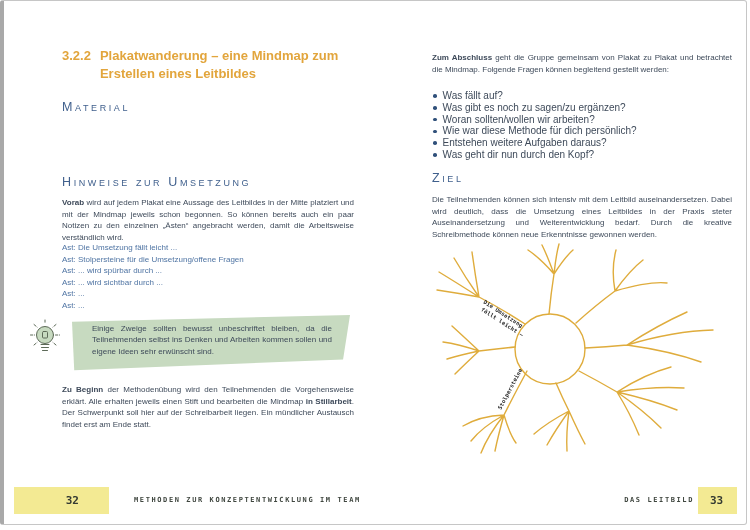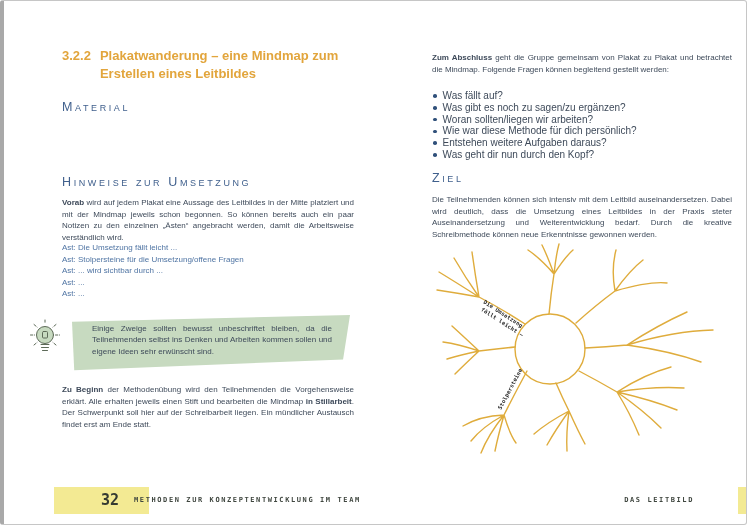--- a/index.html
+++ b/index.html
@@ -27,21 +27,21 @@
   .dot{flex:0 0 auto;width:3.6px;height:3.6px;border-radius:50%;background:var(--bullet_navy);margin:2.2px 6px 0 1px;}
 
   
   .tip-box{left:68px;top:314px;width:278px;height:57px;background:var(--tip_green);
            clip-path:polygon(0% 12%,100% 0%,97.5% 78%,0.8% 97%);}
   .tip-text{padding:8px 18px 0 20px;font-size:8px;line-height:11.4px;color:var(--body_text);text-align:justify;}
 
   
   .foot-box{top:486px;height:27px;background:var(--footer_yellow);
             font-family:"DejaVu Sans Mono","Liberation Mono",monospace;font-weight:bold;
-            font-size:15px;line-height:27px;color:#343a32;margin-left:40px;}
+            font-size:11px;line-height:27px;color:#343a32;}
   .foot-label{top:486px;height:27px;line-height:27px;
               font-family:"DejaVu Sans Mono","Liberation Mono",monospace;font-weight:600;
               font-size:7px;letter-spacing:1.6px;color:var(--footer_text);white-space:nowrap;}
 
   
   .mindmap{left:426px;top:242px;}
   .branch{fill:none;stroke:var(--map_gold);stroke-width:1.4;stroke-linecap:round;}
   .hub-circle{fill:none;stroke:var(--map_gold);stroke-width:1.4;}
   .map-label{font-family:"DejaVu Sans Mono","Liberation Mono",monospace;font-size:5.5px;
              font-weight:bold;fill:#2a2a2a;letter-spacing:0.2px;}
@@ -66,20 +66,21 @@
   <div class="abs subhead" style="left:58px;top:99px;">Material</div>
 
 
   <div class="abs subhead" style="left:58px;top:174px;">Hinweise zur Umsetzung</div>
 
   <div class="abs body-text" style="left:58px;top:196px;"><b>Vorab</b><span> wird auf jedem Plakat eine Aussage des Leitbildes in der Mitte platziert und mit der Mindmap jeweils schon begonnen. So können bereits auch ein paar Notizen zu den einzelnen „Ästen“ angebracht werden, damit die Arbeitsweise verständlich wird.</span></div>
 
   <div class="abs" style="left:58px;top:241px;">
     <div class="ast">Ast: Die Umsetzung fällt leicht ...</div>
     <div class="ast">Ast: Stolpersteine für die Umsetzung/offene Fragen</div>
+    <div class="ast">Ast: ... wird spürbar durch ...</div>
     <div class="ast">Ast: ... wird sichtbar durch ...</div>
     <div class="ast">Ast: ...</div>
     <div class="ast">Ast: ...</div>
   </div>
 
   <svg class="abs bulb" width="42" height="50" viewBox="0 0 42 50">
     <g class="sketch">
       <circle cx="21" cy="19" r="8.5" fill="#C7DAC0"></circle>
       <rect x="18.5" y="15.5" width="5" height="6.5" rx="1"></rect>
       <path d="M17 28.5 L25 28.5 M17.5 31.5 L24.5 31.5 M18.5 34.5 L23.5 34.5"></path>
@@ -99,21 +100,21 @@
     <div class="q-item">
       <span class="dot"></span>
       <span>Was fällt auf?</span>
       </div>
     <div class="q-item">
       <span class="dot"></span>
       <span>Was gibt es noch zu sagen/zu ergänzen?</span>
       </div>
     <div class="q-item">
       <span class="dot"></span>
-      <span>Woran sollten/liegen wir arbeiten?</span>
+      <span>Woran sollten/wollen wir arbeiten?</span>
       </div>
     <div class="q-item">
       <span class="dot"></span>
       <span>Wie war diese Methode für dich persönlich?</span>
       </div>
     <div class="q-item">
       <span class="dot"></span>
       <span>Entstehen weitere Aufgaben daraus?</span>
       </div>
     <div class="q-item">

